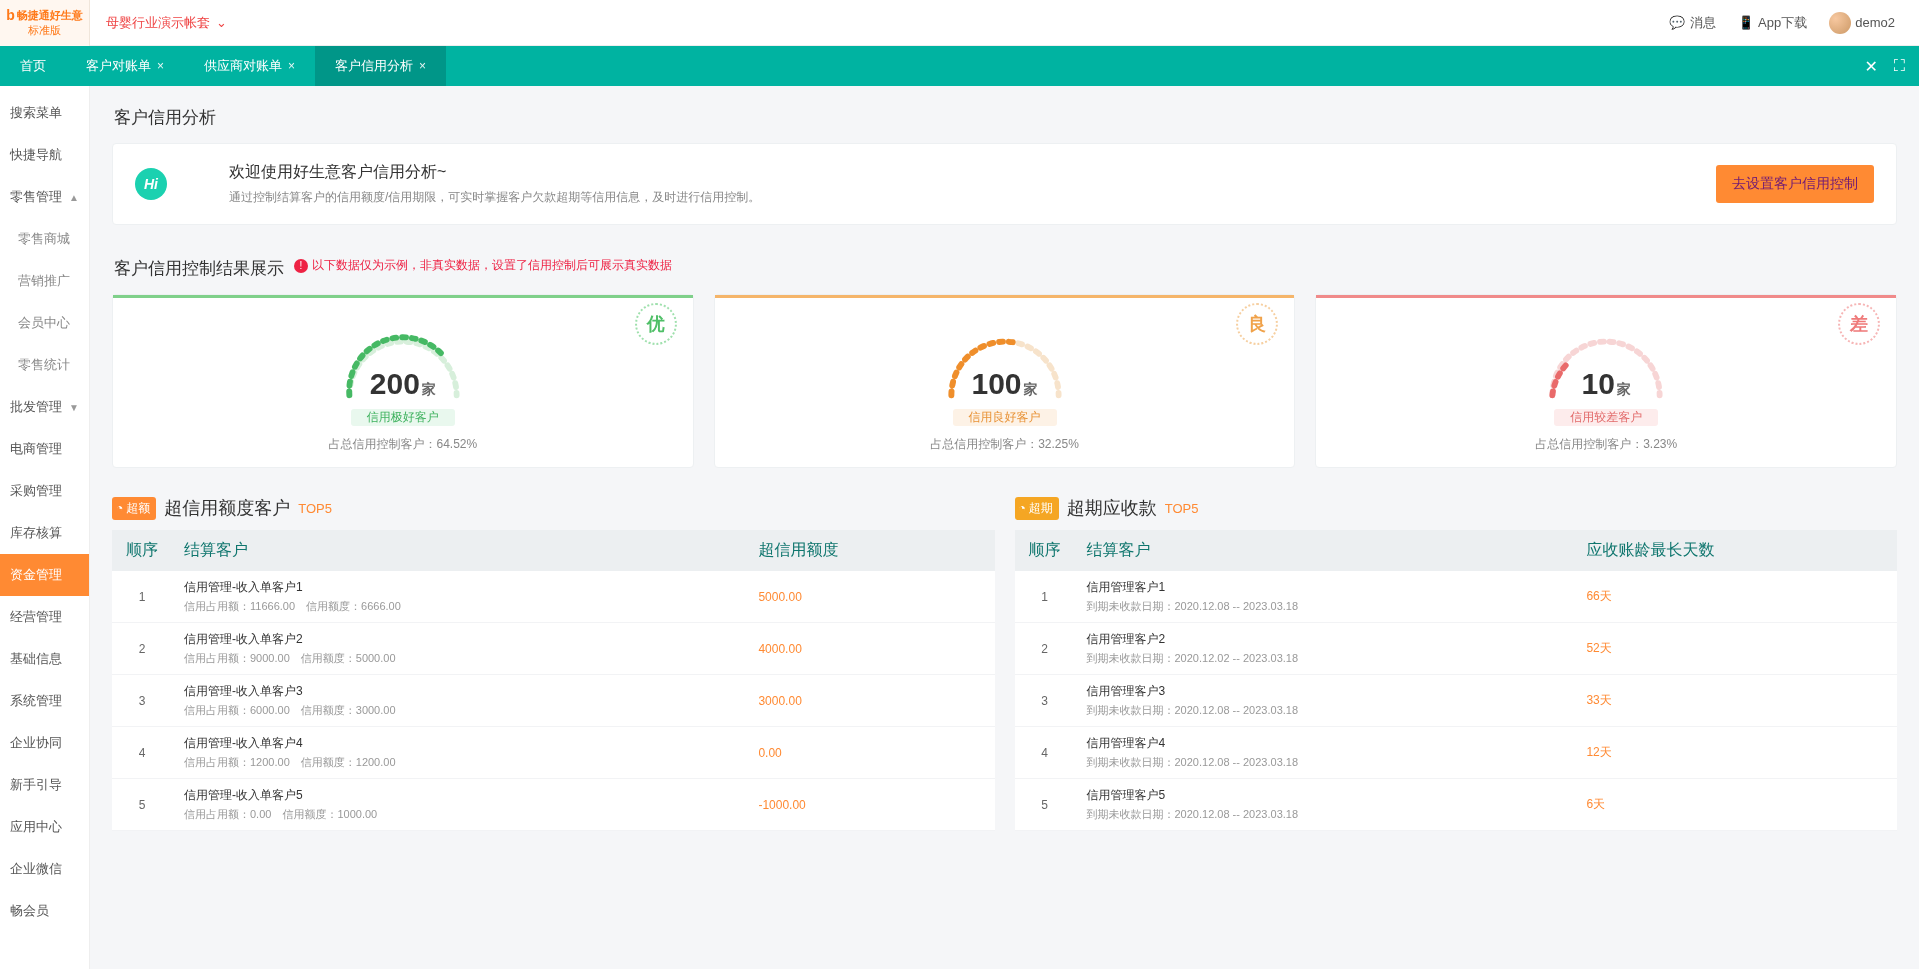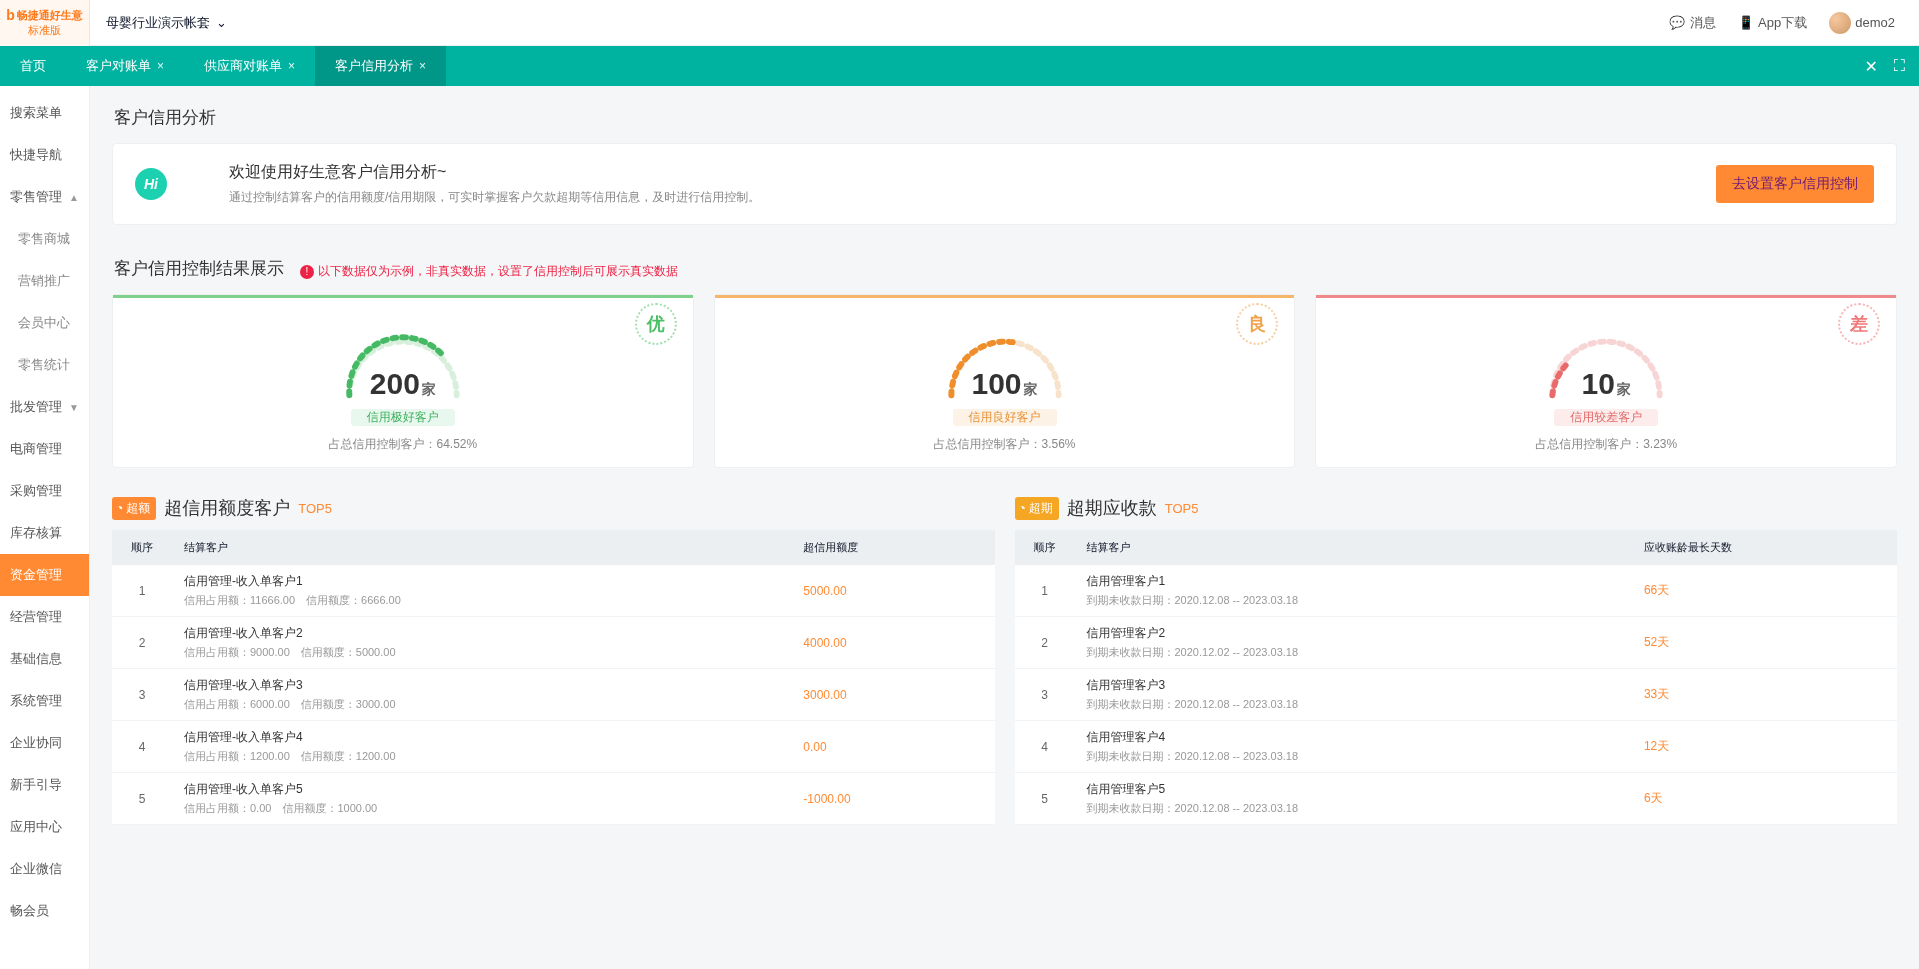--- a/index.html
+++ b/index.html
@@ -4,21 +4,21 @@
 <style>
 * { box-sizing: border-box; margin: 0; padding: 0; font-family: "Microsoft YaHei", Arial, sans-serif; }
 body { background: #f5f6f8; font-size: 13px; color: #333; }
 
 
 .topbar { height: 46px; background: #fff; display: flex; align-items: center; border-bottom: 1px solid #eee; }
 .logo-block { width: 90px; height: 46px; display: flex; flex-direction: column; align-items: center; justify-content: center; background: #fff7f0; border-right: 1px solid #f0e6db; }
 .logo-block .brand { color: #ff7a1a; font-size: 11px; font-weight: bold; display:flex; align-items:center; gap:2px; }
 .logo-block .brand-b { font-size:14px; font-weight:bold; }
 .logo-block .edition { color: #ff7a1a; font-size: 11px; }
-.org-select { margin-left: 16px; color: #0f172a; font-size: 13px; display:flex; align-items:center; gap:6px; }
+.org-select { margin-left: 16px; color: #ef4444; font-size: 13px; display:flex; align-items:center; gap:6px; }
 .topbar-right { margin-left: auto; display: flex; align-items: center; gap: 22px; padding-right: 24px; color:#555; }
 .topbar-right .item { display:flex; align-items:center; gap:4px; cursor:pointer; }
 .avatar { width:22px; height:22px; border-radius:50%; background: radial-gradient(circle at 30% 30%, #f7c8a0, #c96); }
 
 
 .tabstrip { height: 40px; background: #00b3a1; display: flex; align-items: stretch; color:#fff; }
 .tabstrip .tab { padding: 0 20px; display:flex; align-items:center; gap:6px; cursor:pointer; font-size:13px; }
 .tabstrip .tab.active { background: #009688; }
 .tabstrip .tab .x { font-size:12px; opacity:.9; }
 .tabstrip .right { margin-left:auto; display:flex; align-items:center; gap:16px; padding-right:14px; }
@@ -35,21 +35,21 @@
 
 .main { flex:1; padding: 14px 22px 30px 22px; }
 .page-title { font-size:17px; color:#333; margin: 6px 0 14px 2px; }
 
 .banner { background:#fff; border:1px solid #edf0f2; border-radius:4px; padding:18px 22px; display:flex; align-items:center;gap:44px; }
 .hi-badge { width:32px; height:32px; border-radius:50%; background:#1bd1b0; color:#fff; display:flex; align-items:center; justify-content:center; font-style:italic; font-weight:bold; margin-right:18px; font-size:14px; }
 .banner-text .line1 { font-size:16px; color:#333; margin-bottom:6px; }
 .banner-text .line2 { font-size:12px; color:#888; }
 .banner-btn { margin-left:auto; background:#ff8a33; color:#701a75; border:none; padding:10px 16px; border-radius:3px; font-size:14px; cursor:pointer; }
 
-.section-head { display:flex; align-items:flex-end; gap:16px; margin: 32px 0 14px 2px; }
+.section-head { display:flex; align-items:flex-start; gap:10px; margin: 32px 0 14px 2px; }
 .section-head .h { font-size:17px; color:#333; }
 .section-head .warn { color:#e24; font-size:12px; display:flex; align-items:center; gap:4px; }
 .warn-dot { width:14px; height:14px; border-radius:50%; background:#e24; color:#fff; font-size:10px; display:inline-flex; align-items:center; justify-content:center; }
 
 .cards { display:flex; gap:20px; }
 .card { flex:1; background:#fff; border:1px solid #edf0f2; border-radius:4px; padding:18px 0 14px 0; position:relative; text-align:center; }
 .card .stripe { position:absolute; top:0; left:0; right:0; height:3px; }
 .card.green .stripe { background:#7fd08a; }
 .card.orange .stripe { background:#f5b56a; }
 .card.red .stripe { background:#f08a8a; }
@@ -77,21 +77,21 @@
 .lists { display:flex; gap:20px; margin-top:28px; }
 .listbox { flex:1; }
 .list-head { display:flex; align-items:center; gap:8px; margin-bottom:10px; }
 .badge-pill { color:#fff; border-radius:3px; font-size:12px; padding:3px 6px 3px 4px; display:inline-flex; align-items:center; gap:3px; }
 .badge-pill.orange { background:#ff8a33; }
 .badge-pill.yel { background:#f5a623; }
 .list-head .title { font-size:18px; color:#333; }
 .list-head .top5 { color:#ff8a33; font-size:13px; font-weight:500; }
 
 .tbl { width:100%; border-collapse:collapse; background:#fff; }
-.tbl thead th { background:#eceff1; font-weight:normal; color:#0f172a; font-size:11px; text-align:left; padding:10px 12px; }
+.tbl thead th { background:#eceff1; font-weight:normal; color:#0f766e; font-size:16px; text-align:left; padding:10px 12px; }
 .tbl thead th:first-child { width:60px; text-align:center; }
 .tbl td { padding:8px 12px; border-bottom:1px solid #f2f3f5; font-size:12px; vertical-align:middle; }
 .tbl td.idx { text-align:center; color:#666; }
 .tbl .row-main { color:#333; }
 .tbl .row-sub { color:#999; font-size:11px; margin-top:3px; }
 .tbl td.val { color:#ff8a33; }
 </style>
 </head>
 <body>
 
@@ -256,21 +256,21 @@
             <div class="seal-circle">良</div>
           </div>
         <div class="gauge">
           <svg viewBox="0 0 150 80">
               <path d="M20 72 A55 55 0 0 1 130 72" fill="none" stroke="#f7e3cb" stroke-width="6" stroke-dasharray="4 6" stroke-linecap="round"></path>
               <path d="M20 72 A55 55 0 0 1 85 18" fill="none" stroke="#ef8e2b" stroke-width="6" stroke-dasharray="4 6" stroke-linecap="round"></path>
             </svg>
         </div>
         <div class="big"><span>100</span><span class="unit">家</span></div>
         <div class="tag">信用良好客户</div>
-        <div class="pct"><span>占总信用控制客户：</span><span>3.56%</span></div>
+        <div class="pct"><span>占总信用控制客户：</span><span>32.25%</span></div>
       </div>
 
       <div class="card red">
         <div class="stripe"></div>
         <div class="seal">
             <div class="seal-circle">差</div>
           </div>
         <div class="gauge">
           <svg viewBox="0 0 150 80">
               <path d="M20 72 A55 55 0 0 1 130 72" fill="none" stroke="#f7d5d5" stroke-width="6" stroke-dasharray="4 6" stroke-linecap="round"></path>

